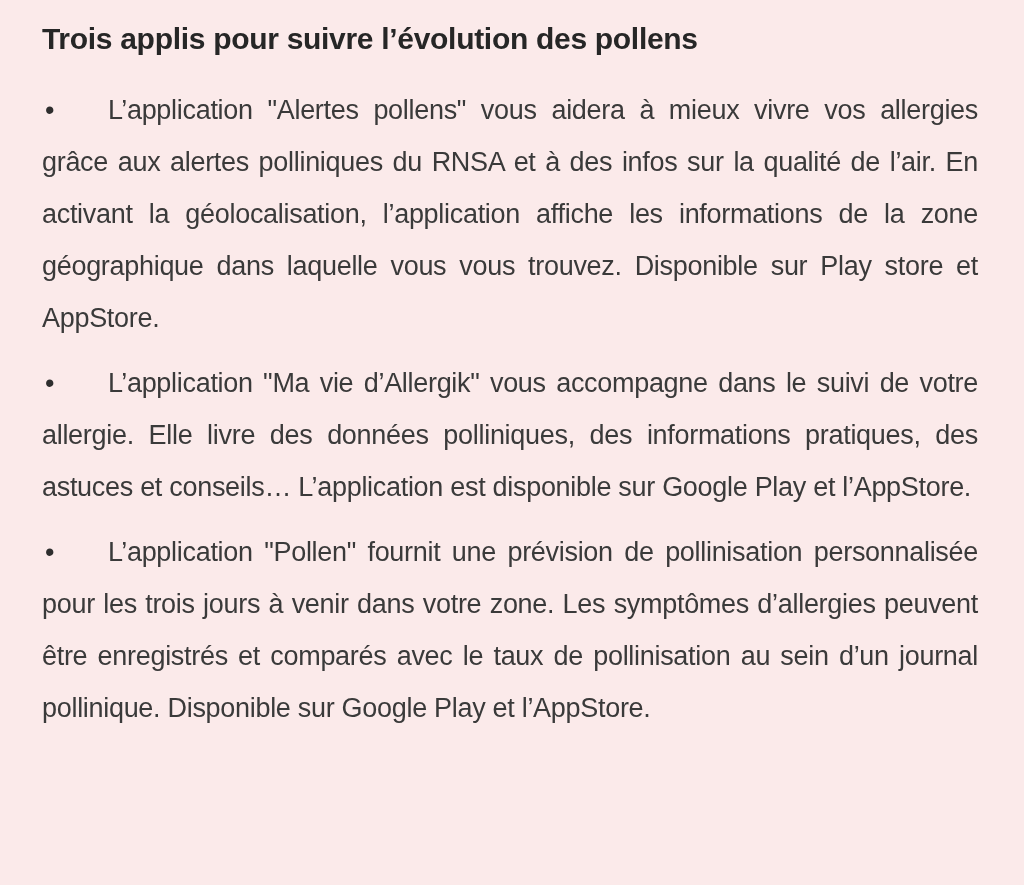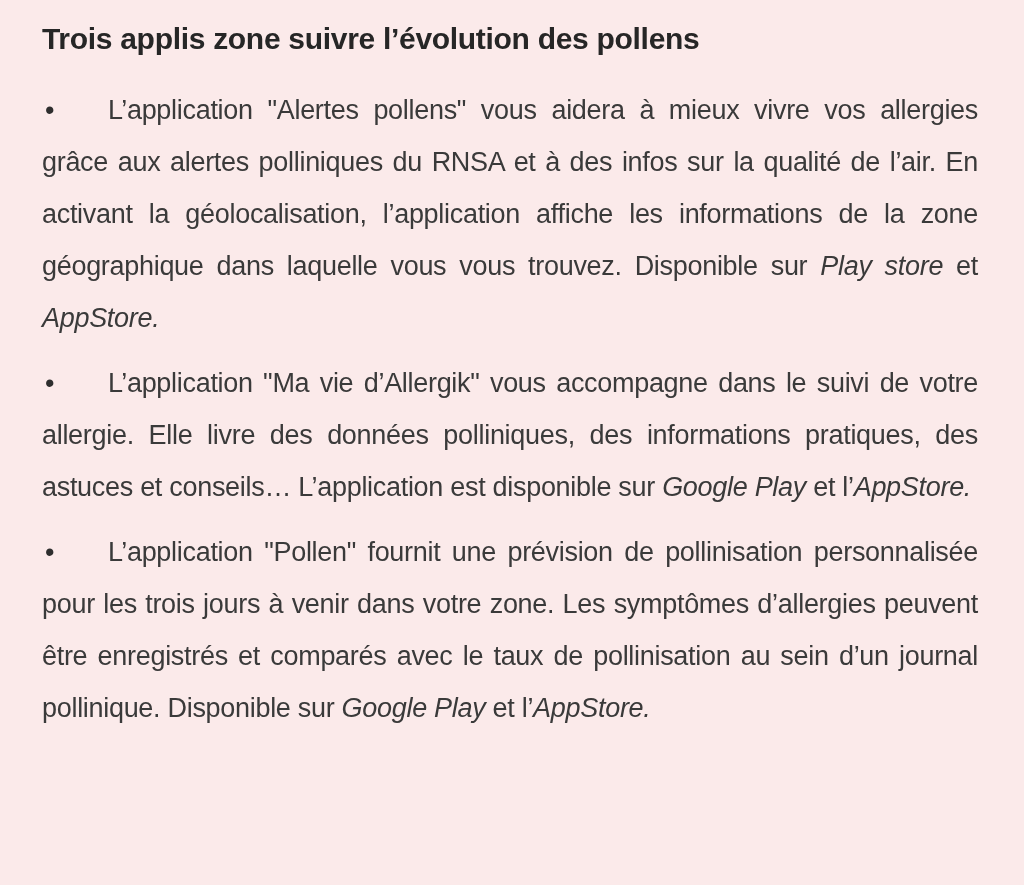--- a/index.html
+++ b/index.html
@@ -41,27 +41,26 @@
     margin-top: 24px;
   }
   .bullet-dot {
     display: inline-block;
     width: 66px;
     padding-left: 3px;
     box-sizing: border-box;
     color: #2e2e2e;
   }
   .bullet-text .it {
-    font-style: italic;
   }
 </style>
 </head>
 <body>
 
 <div class="content">
-  <h2 class="article-title">Trois applis zone suivre l’évolution des pollens</h2>
+  <h2 class="article-title">Trois applis pour suivre l’évolution des pollens</h2>
 
   <ul class="bullet-list">
       <li class="bullet-item"><span class="bullet-dot">•</span><span class="bullet-text"><span>L’application "Alertes pollens" vous aidera à mieux vivre vos allergies grâce aux alertes polliniques du RNSA et à des infos sur la qualité de l’air. En activant la géolocalisation, l’application affiche les informations de la zone géographique dans laquelle vous vous trouvez. Disponible sur </span><span class="it">Play store</span><span> et </span><span class="it">AppStore.</span></span></li>
       <li class="bullet-item"><span class="bullet-dot">•</span><span class="bullet-text"><span>L’application "Ma vie d’Allergik" vous accompagne dans le suivi de votre allergie. Elle livre des données polliniques, des informations pratiques, des astuces et conseils… L’application est disponible sur </span><span class="it">Google Play</span><span> et l’</span><span class="it">AppStore.</span></span></li>
       <li class="bullet-item"><span class="bullet-dot">•</span><span class="bullet-text"><span>L’application "Pollen" fournit une prévision de pollinisation personnalisée pour les trois jours à venir dans votre zone. Les symptômes d’allergies peuvent être enregistrés et comparés avec le taux de pollinisation au sein d’un journal pollinique. Disponible sur </span><span class="it">Google Play</span><span> et l’</span><span class="it">AppStore.</span></span></li>
     </ul>
 </div>
 
 </body></html>

